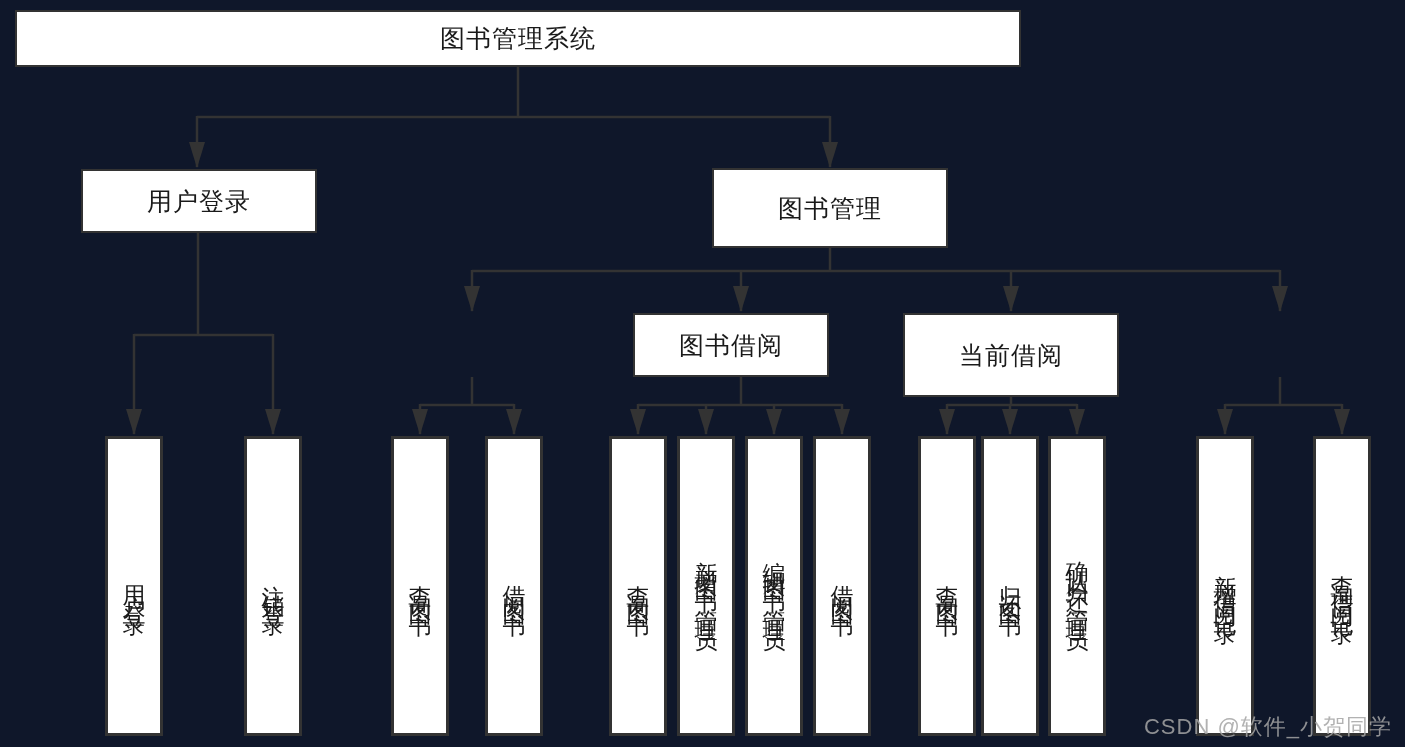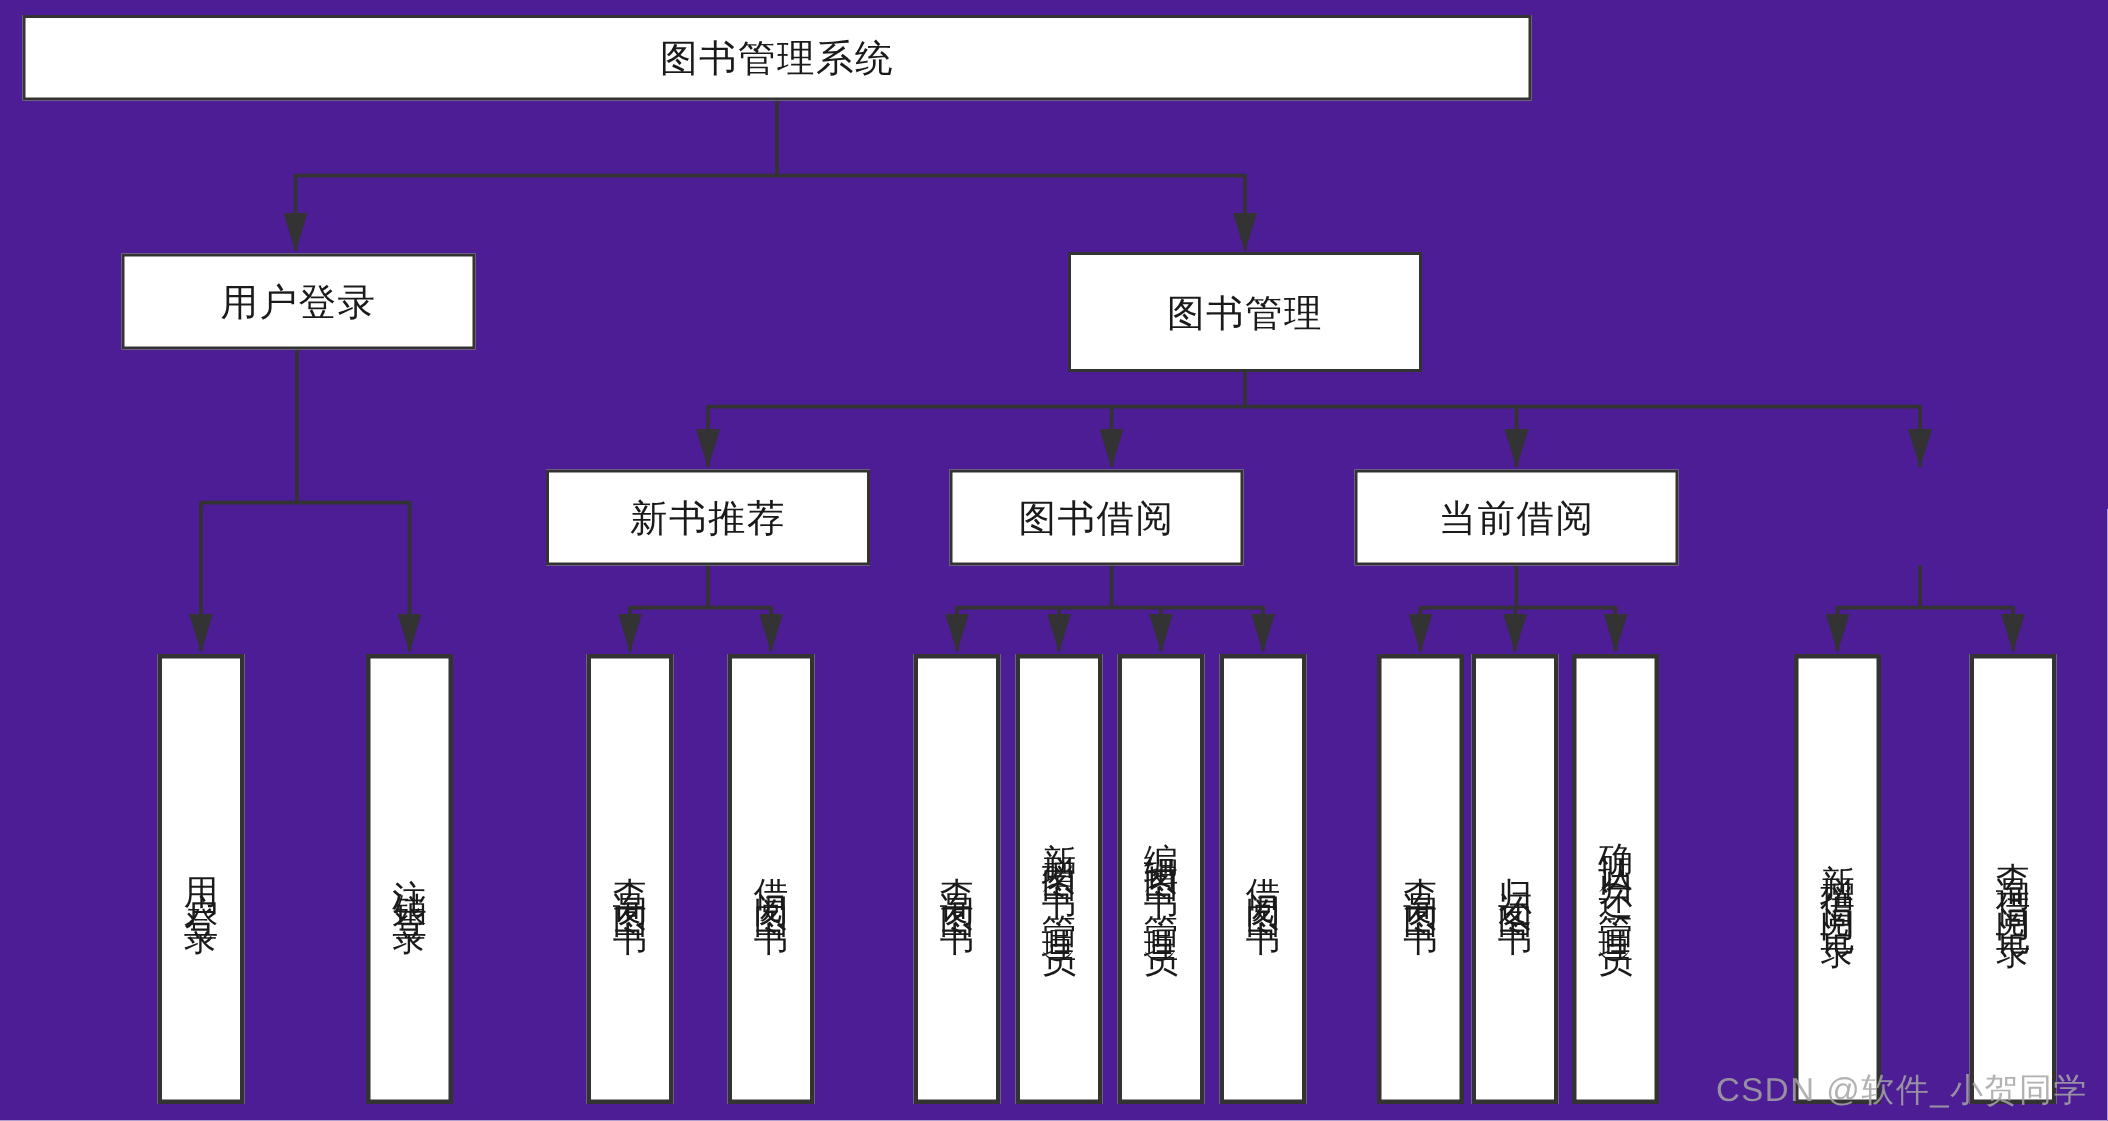--- a/index.html
+++ b/index.html
@@ -4,21 +4,21 @@
 <style>
   html, body {
     margin: 0;
     padding: 0;
     background: #ffffff;
   }
   .canvas {
     position: relative;
     width: 1405px;
     height: 747px;
-    background: #4c1d95;
+    background: #0f172a;
     font-family: "Liberation Sans", sans-serif;
     color: #1a1a1a;
     overflow: hidden;
   }
   .wires {
     position: absolute;
     left: 0;
     top: 0;
     width: 1405px;
     height: 747px;
@@ -112,23 +112,22 @@
       <line x1="1225" y1="404" x2="1225" y2="434" marker-end="url(#ah)"></line>
       <line x1="1342" y1="404" x2="1342" y2="434" marker-end="url(#ah)"></line>
     </g>
   </svg>
 
   <div class="box hbox" style="left:15px; top:10px; width:1006px; height:57px;">图书管理系统</div>
 
   <div class="box hbox" style="left:81px; top:169px; width:236px; height:64px;">用户登录</div>
   <div class="box hbox" style="left:712px; top:168px; width:236px; height:80px;">图书管理</div>
 
-  <div class="box hbox" style="left:364px; top:313px; width:216px; height:64px;">新书推荐</div>
   <div class="box hbox" style="left:633px; top:313px; width:196px; height:64px;">图书借阅</div>
-  <div class="box hbox" style="left:903px; top:313px; width:216px; height:64px;">当前借阅</div>
+  <div class="box hbox" style="left:903px; top:313px; width:216px; height:84px;">当前借阅</div>
 
   <div class="box leaf" style="left:105px; top:436px; width:58px; height:300px;">
     <span class="vtext">用户登录</span>
   </div>
   <div class="box leaf" style="left:244px; top:436px; width:58px; height:300px;">
     <span class="vtext">注销登录</span>
   </div>
 
   <div class="box leaf" style="left:391px; top:436px; width:58px; height:300px;">
     <span class="vtext">查询图书</span>

